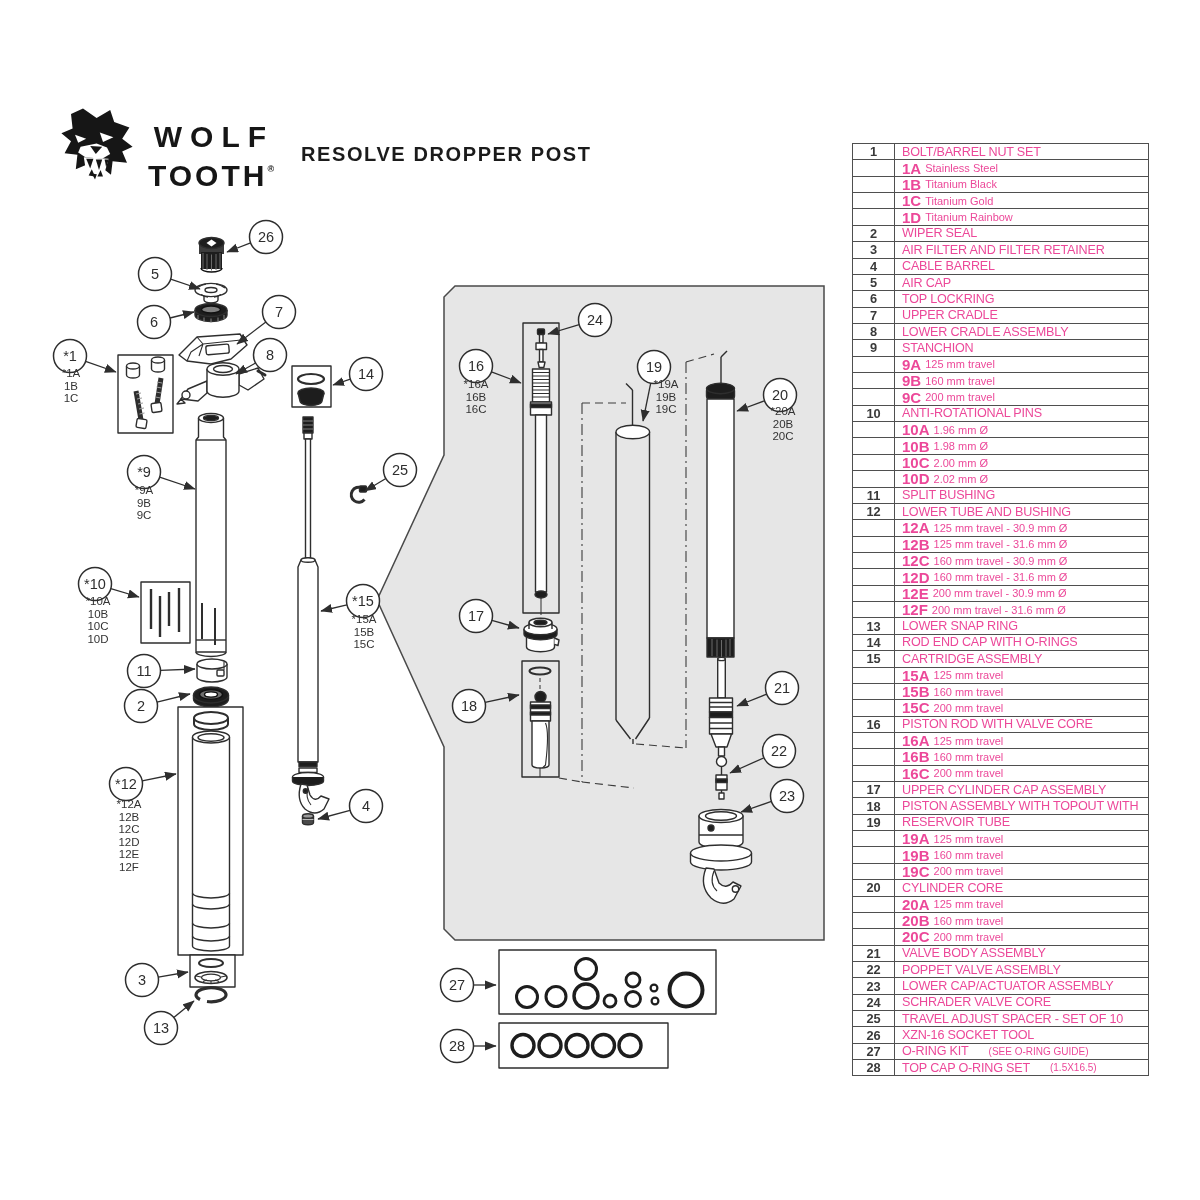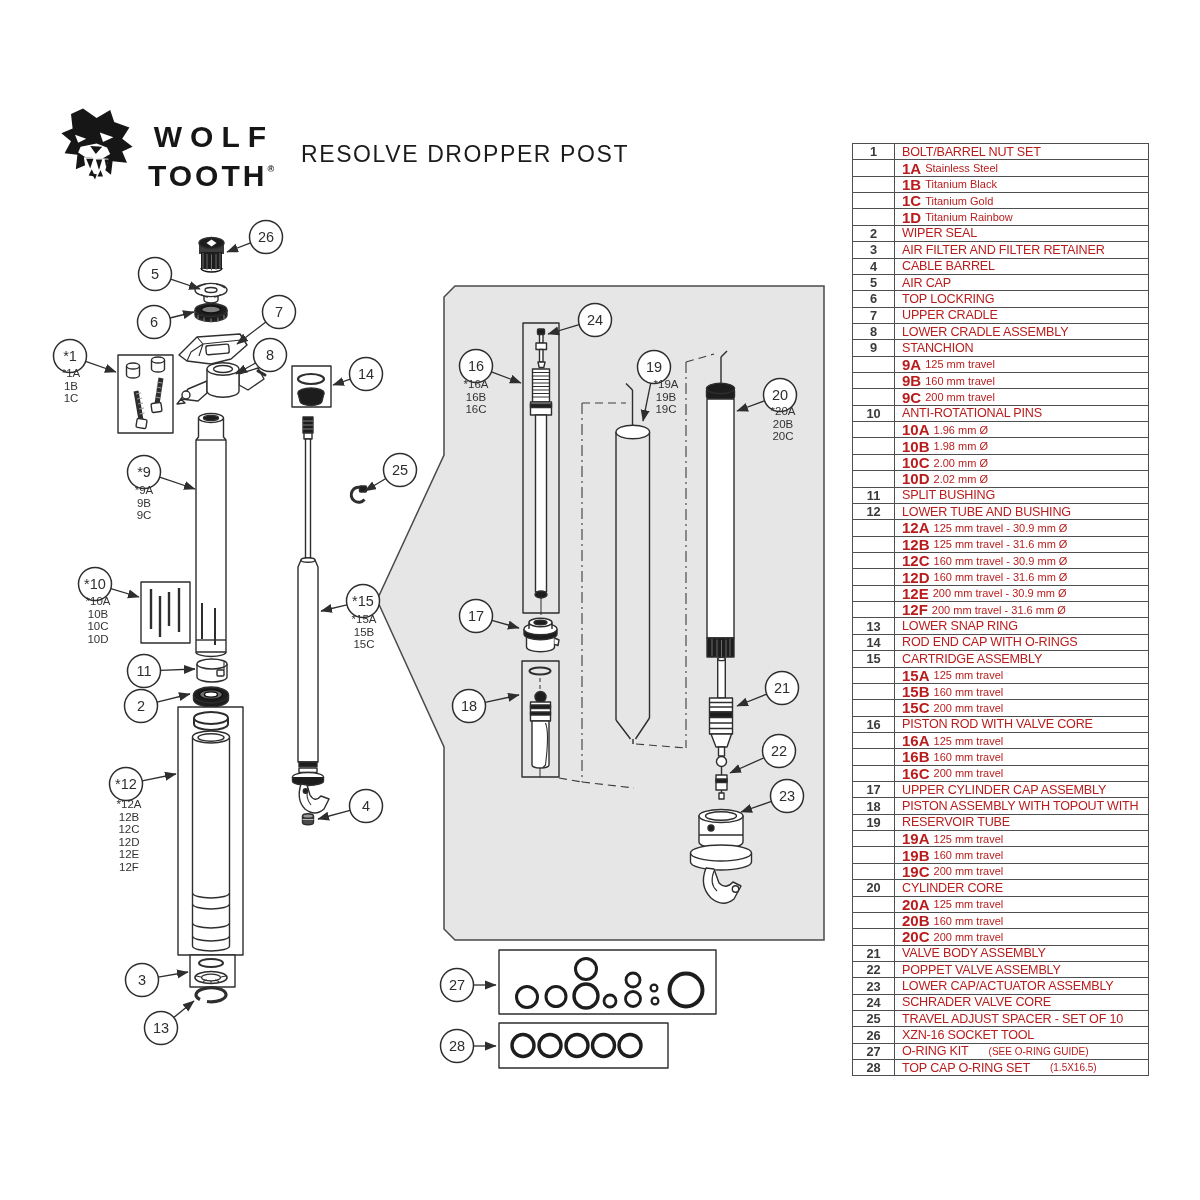--- a/index.html
+++ b/index.html
@@ -12,30 +12,30 @@
   html,body{margin:0;padding:0;background:#fff;}
   body{width:1200px;height:1200px;font-family:"Liberation Sans",sans-serif;color:var(--txt);}
   .page{position:relative;width:1200px;height:1200px;overflow:hidden;background:#fff;text-align:right;}
   #diagram{position:absolute;left:0;top:0;}
   
   .logo{position:absolute;left:57px;top:106px;width:84px;height:88px;}
   .brand{position:absolute;left:148px;top:121px;line-height:32px;color:#161616;font-weight:bold;}
   .brand .l1{font-size:30px;letter-spacing:8px;}
   .brand .l2{font-size:30px;letter-spacing:3px;}
   .brand sup{font-size:9px;letter-spacing:0;vertical-align:14px;}
-  .doc-title{position:absolute;left:301px;top:141px;font-size:23px;font-weight:normal;
+  .doc-title{position:absolute;left:301px;top:141px;font-size:20px;font-weight:bold;
              letter-spacing:1.6px;line-height:26.5px;color:#1b1b1b;}
   
   .ptable{position:absolute;left:852px;top:143px;width:297px;
           border:1.5px solid var(--border);border-bottom:none;box-sizing:border-box;background:#fff;}
   .trow{display:flex;height:16.36px;box-sizing:border-box;border-bottom:1.4px solid var(--border);}
   .tnum{width:41px;flex:0 0 41px;border-right:1.4px solid var(--border);display:flex;
         align-items:center;justify-content:center;font-size:12.8px;font-weight:bold;color:#3a3a3a;}
   .tdesc{flex:1;display:flex;align-items:center;padding-left:7px;font-size:12.6px;
-         letter-spacing:-0.2px;white-space:nowrap;overflow:hidden;color:#b91c1c;}
+         letter-spacing:-0.2px;white-space:nowrap;overflow:hidden;color:#ec4899;}
   .tdesc.sub{font-size:11px;letter-spacing:0;}
   .tdesc b{margin-right:4px;font-size:15px;}
   .tdesc .sfx{font-size:10px;margin-left:20px;letter-spacing:0;}
   svg text{font-family:"Liberation Sans",sans-serif;}
 </style>
 </head>
 <body>
 
 <div class="page">
 

